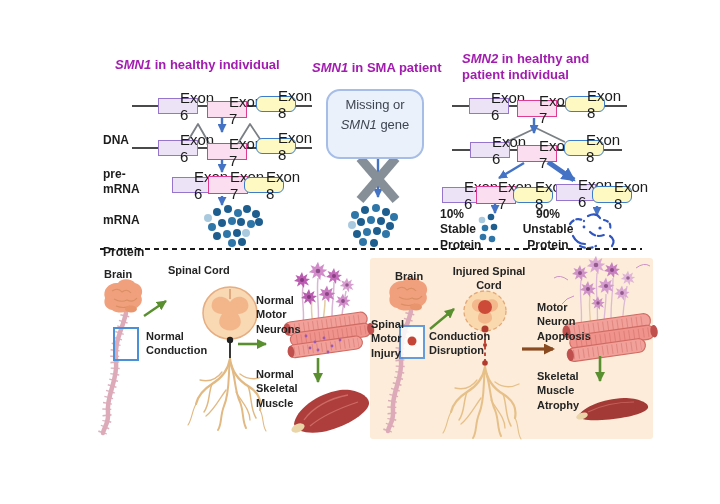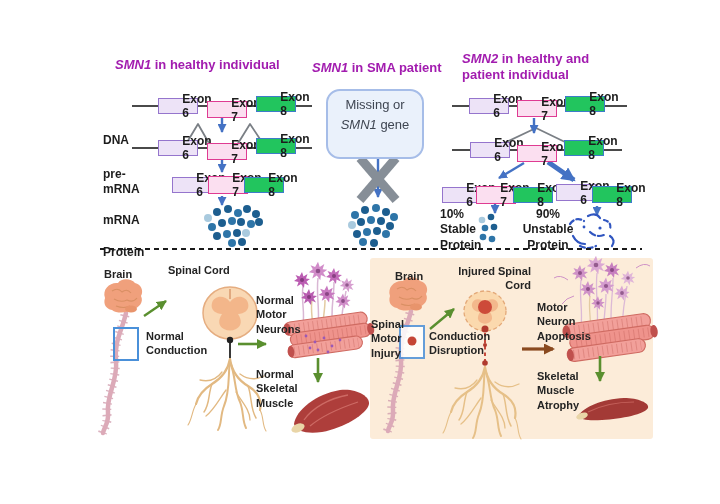--- a/index.html
+++ b/index.html
@@ -2,24 +2,24 @@
 <html><head>
 <meta charset="utf-8">
 <style>
   html,body { margin:0; padding:0; background:#fff; }
   .stage { position:relative; width:720px; height:504px; background:#ffffff; overflow:hidden;
            font-family:"Liberation Sans", sans-serif; }
   .title { position:absolute; font-weight:bold; font-size:13px; color:#a21caf; text-align:left; line-height:1.25; }
   .rowlbl { position:absolute; font-weight:bold; font-size:12px; color:#1c1c1c; line-height:1.25; white-space:pre-line;margin-top:34px; }
   .exon { position:absolute; box-sizing:border-box; border:1.6px solid #888; background:#fff;
           display:flex; align-items:center; justify-content:center;
-          font-size:12px; font-weight:700; color:#1c1c1c;padding-left:38px; }
+          font-size:15px; font-weight:400; color:#1c1c1c;padding-left:38px; }
   .e6 { border-color:#9575cd; background:#ede3f7; }
   .e7 { border-color:#df3b92; background:#fbdff0; }
-  .e8 { border-color:#3d7cc9; background:#22c55e; }
+  .e8 { border-color:#3d7cc9; background:#fef9c3;border-radius:6px; }
   .smabox { position:absolute; left:326px; top:89px; width:94px; height:62px;
             border:2px solid #a6bde8; border-radius:14px; background:#eaf1fb;
             text-align:center; font-size:13px; color:#3f4652; line-height:1.5; padding-top:4px; }
   .pct { position:absolute; font-weight:bold; font-size:12px; color:#1c1c1c; line-height:1.28; white-space:pre-line; }
   .lbl { position:absolute; font-weight:bold; font-size:11px; color:#242424; line-height:1.3; white-space:pre-line; }
   .panel { position:absolute; left:370px; top:258px; width:283px; height:181px; background:#fcecd9; border-radius:3px; }
   svg.overlay { position:absolute; left:0; top:0; width:720px; height:504px; pointer-events:none; }
   i { font-style:italic; }
 </style>
 </head>
@@ -337,21 +337,21 @@
   <div class="lbl" style="left:146px; top:329px;">Normal
 Conduction</div>
   <div class="lbl" style="left:256px; top:293px;">Normal
 Motor
 Neurons</div>
   <div class="lbl" style="left:256px; top:367px;">Normal
 Skeletal
 Muscle</div>
 
   <div class="lbl" style="left:395px; top:269px;">Brain</div>
-  <div class="lbl" style="left:447px; top:264px; width:84px; text-align:right;">Injured Spinal
+  <div class="lbl" style="left:447px; top:264px; width:84px; text-align:center;">Injured Spinal
 Cord</div>
   <div class="lbl" style="left:371px; top:317px;">Spinal
 Motor
 Injury</div>
   <div class="lbl" style="left:429px; top:329px;">Conduction
 Disruption</div>
   <div class="lbl" style="left:537px; top:300px;">Motor
 Neuron
 Apoptosis</div>
   <div class="lbl" style="left:537px; top:369px;">Skeletal

